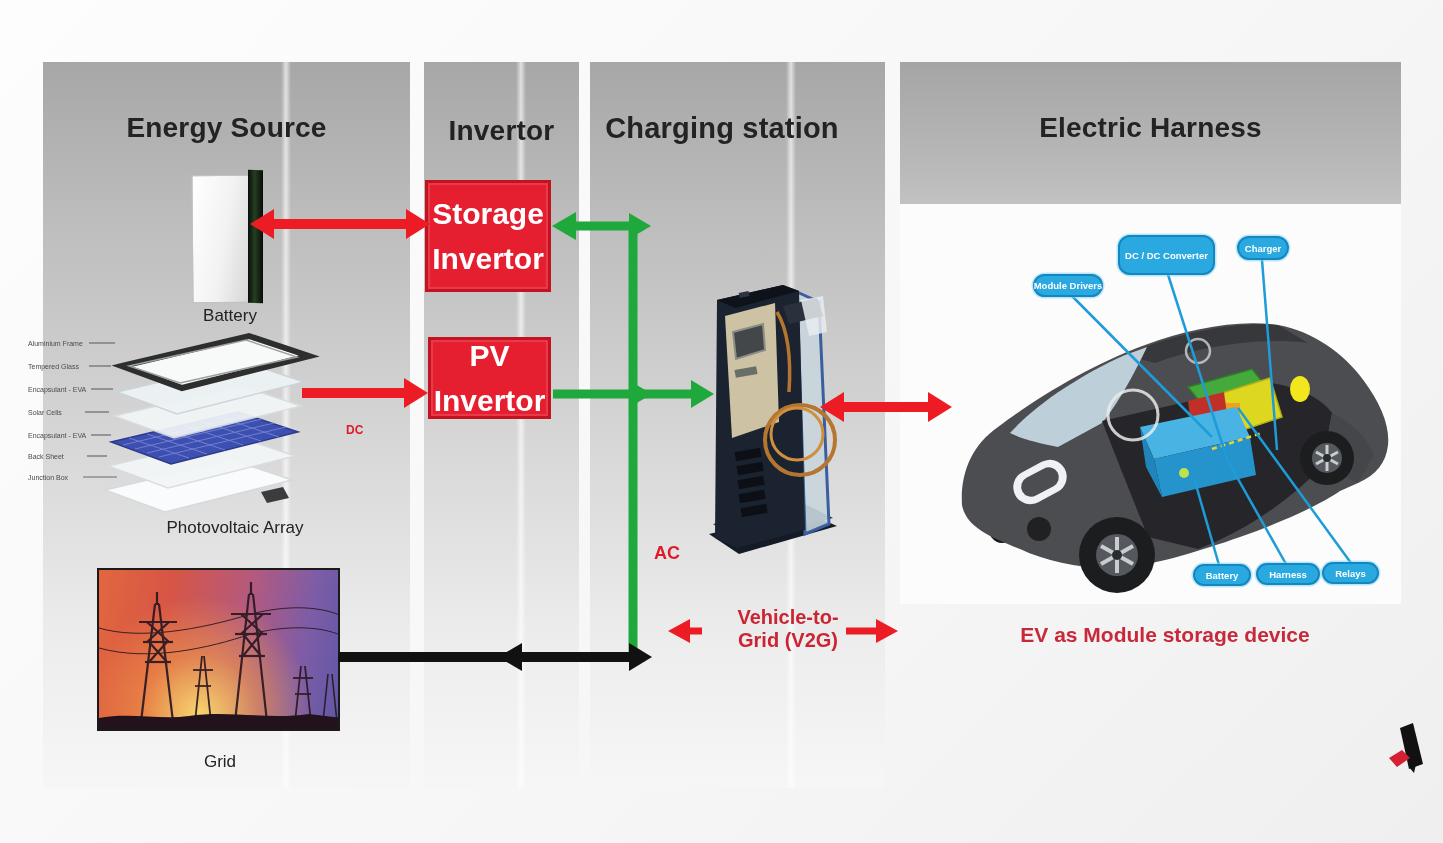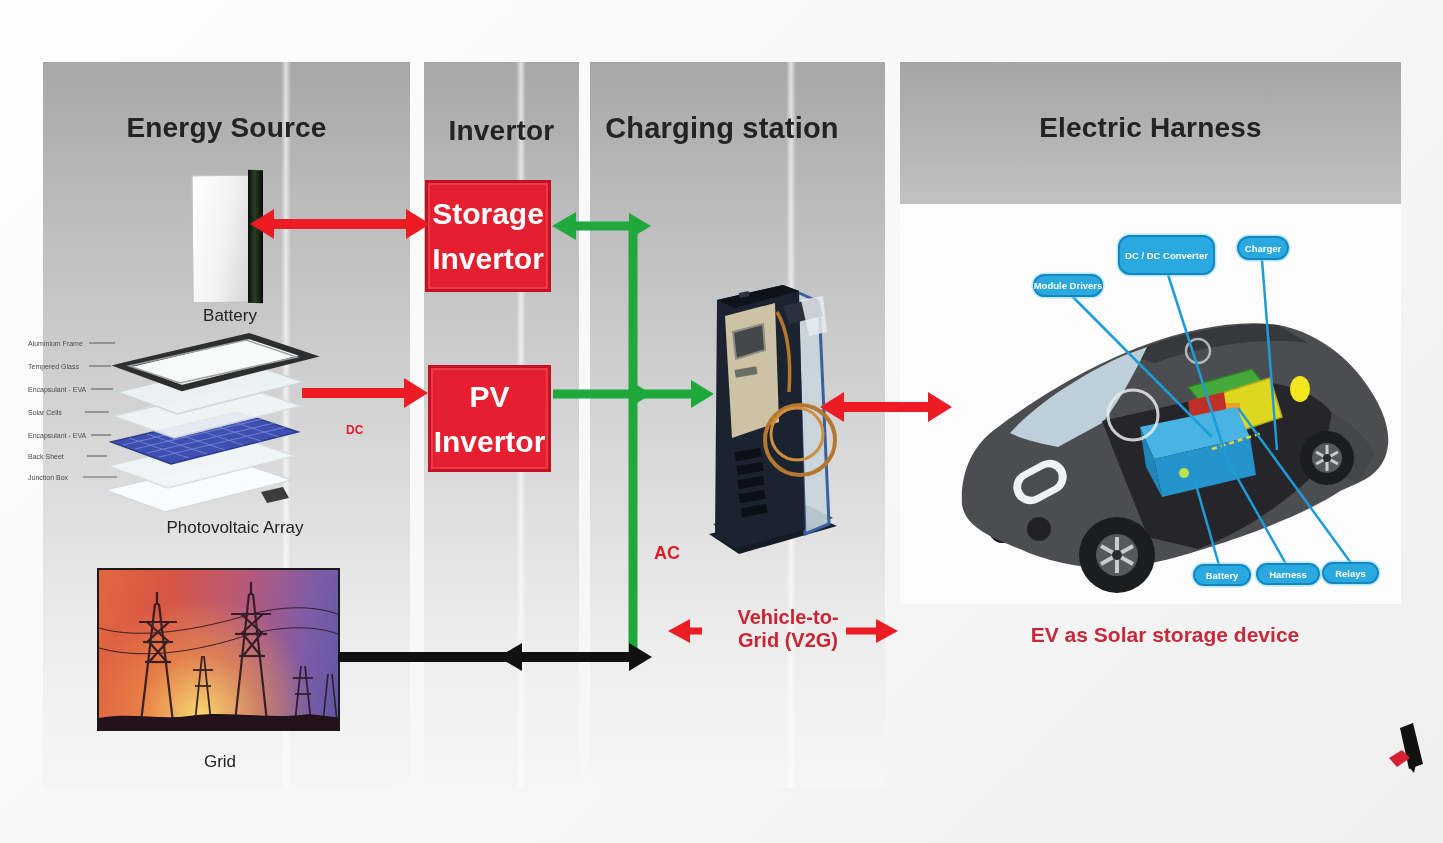--- a/index.html
+++ b/index.html
@@ -166,21 +166,21 @@
       </g>
       <path d="M0,148 C30,142 60,150 90,146 C130,140 170,150 210,144 L243,148 L243,163 L0,163 Z" fill="#23121c"></path>
     </svg>
   </div>
   <div class="small-label" style="left:140px;top:752px;width:160px;">Grid</div>
 
   <div class="redbox" style="left:425px;top:180px;width:126px;height:112px;">
     <span>Storage</span>
     <span>Invertor</span>
   </div>
-  <div class="redbox" style="left:428px;top:337px;width:123px;height:107px;margin-top:28px;">
+  <div class="redbox" style="left:428px;top:337px;width:123px;height:82px;">
     <span>PV</span>
     <span>Invertor</span>
   </div>
 
   <svg class="artlayer" style="left:705px;top:272px;" width="140" height="290" viewBox="0 0 140 290">
 
     <polygon points="4,262 100,240 132,254 34,282" fill="#141b26"></polygon>
     <polygon points="8,252 100,232 128,246 34,270" fill="#27344a"></polygon>
 
     <polygon points="92,20 114,30 124,252 100,262" fill="#c8d5dc" opacity=".9"></polygon>
@@ -312,21 +312,21 @@
       <line x1="1351" y1="563" x2="1238" y2="408"></line>
     </g>
   </svg>
 
   <div class="flow-red" style="left:346px;top:383px;font-size:12px;margin-top:40px;">DC</div>
   <div class="flow-red" style="left:654px;top:543px;font-size:18px;">AC</div>
   <div class="v2g">
     <div>Vehicle-to-</div>
     <div>Grid (V2G)</div>
   </div>
-  <div class="caption">EV as Solar storage device</div>
+  <div class="caption">EV as Module storage device</div>
 
   <div class="pill" style="left:1033px;top:274px;width:70px;height:23px;">Module Drivers</div>
   <div class="pill" style="left:1118px;top:235px;width:97px;height:40px;">DC / DC Converter</div>
   <div class="pill" style="left:1237px;top:236px;width:52px;height:24px;">Charger</div>
   <div class="pill" style="left:1193px;top:564px;width:58px;height:22px;">Battery</div>
   <div class="pill" style="left:1256px;top:563px;width:64px;height:22px;">Harness</div>
   <div class="pill" style="left:1322px;top:562px;width:57px;height:22px;">Relays</div>
 
   <svg class="artlayer" style="left:1383px;top:718px;" width="48" height="62" viewBox="0 0 48 62">
     <polygon points="17,10 30,5 40,46 26,51" fill="#111111"></polygon>

